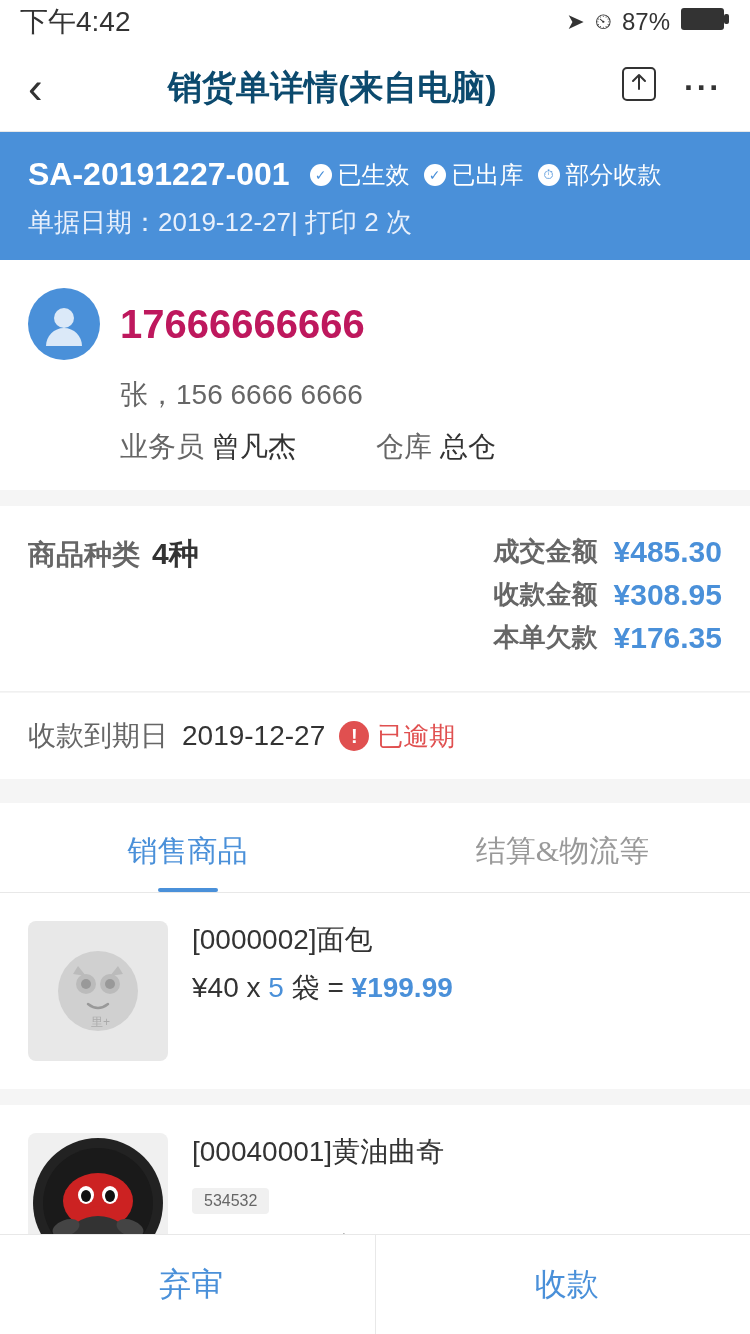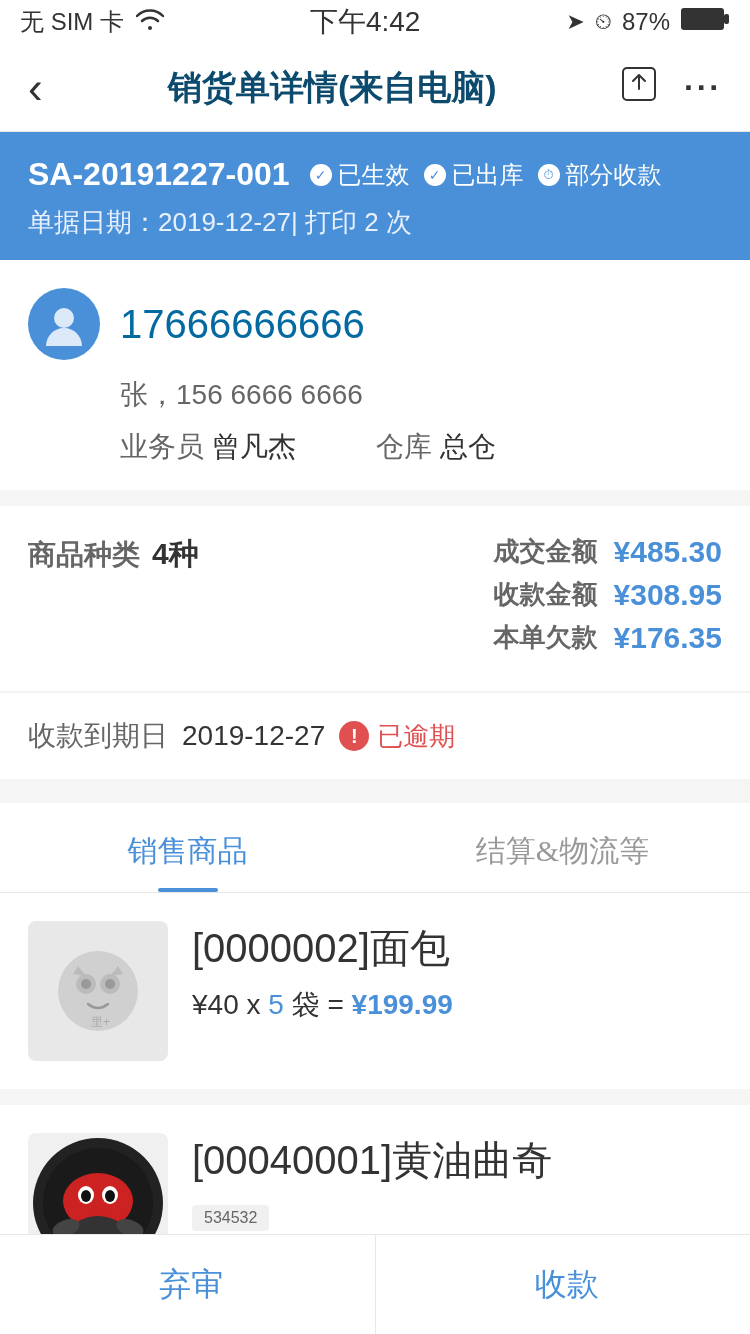--- a/index.html
+++ b/index.html
@@ -121,22 +121,22 @@
       height: 72px;
       border-radius: 50%;
       background: #4A90D9;
       display: flex;
       align-items: center;
       justify-content: center;
     }
     .customer-avatar svg { width: 44px; height: 44px; }
     .customer-name {
       font-size: 40px;
-      font-weight: 400;
-      color: #0369a1;
+      font-weight: 700;
+      color: #be185d;
     }
     .customer-info {
       font-size: 28px;
       color: #666;
       margin-bottom: 14px;
       padding-left: 92px;
     }
     .customer-meta {
       display: flex;
       align-items: center;
@@ -274,21 +274,21 @@
       display: flex;
       align-items: center;
       justify-content: center;
       overflow: hidden;
     }
     .product-thumb.placeholder {
       background: #e8e8e8;
     }
     .product-info { flex: 1; }
     .product-name {
-      font-size: 40px;
+      font-size: 28px;
       color: #333;
       margin-bottom: 10px;
       font-weight: 500;
     }
     .product-tag {
       display: inline-block;
       background: #f0f0f0;
       color: #666;
       font-size: 16px;
       padding: 4px 12px;
@@ -324,30 +324,20 @@
       cursor: pointer;
       padding-left: 8px;
     }
     .bottom-btn.cancel { color: #4A90D9; border-right: 1px solid #e8e8e8; }
     .bottom-btn.confirm { color: #4A90D9; }
   </style>
 </head>
 <body>
 
 <div class="status-bar">
-  <div class="status-left">
-    <span>无 SIM 卡</span>
-    <span class="wifi-icon">
-      <svg width="28" height="22" viewBox="0 0 28 22" fill="none">
-        <path d="M14 18a2 2 0 110 4 2 2 0 010-4z" fill="#333"></path>
-        <path d="M6 13a11.4 11.4 0 0116 0" stroke="#333" stroke-width="2.5" stroke-linecap="round" fill="none"></path>
-        <path d="M1 8a18 18 0 0126 0" stroke="#333" stroke-width="2.5" stroke-linecap="round" fill="none"></path>
-      </svg>
-    </span>
-  </div>
   <div style="font-size:28px; font-weight:500;">下午4:42</div>
   <div class="status-right">
     <span style="font-size:22px;">➤</span>
     <span style="font-size:22px;">⏲</span>
     <span style="font-size:24px;">87%</span>
     <span>
       <svg width="50" height="26" viewBox="0 0 50 26">
         <rect x="1" y="2" width="43" height="22" rx="3" ry="3" fill="#333"></rect>
         <rect x="44" y="8" width="5" height="10" rx="2" fill="#333"></rect>
       </svg>

